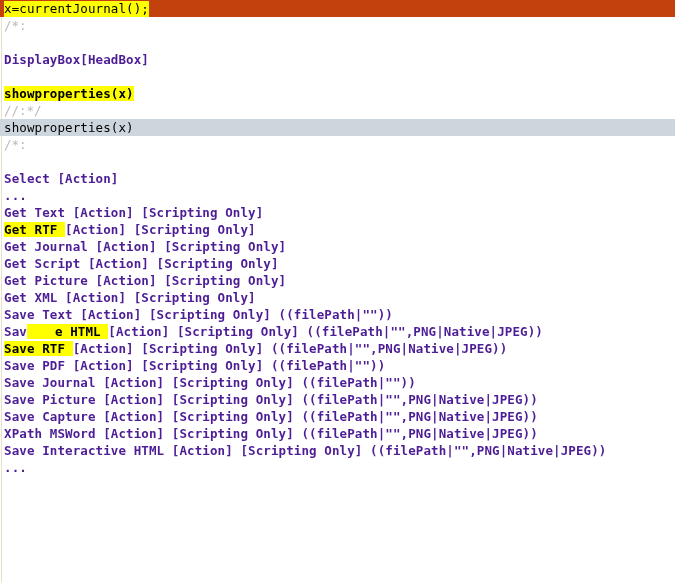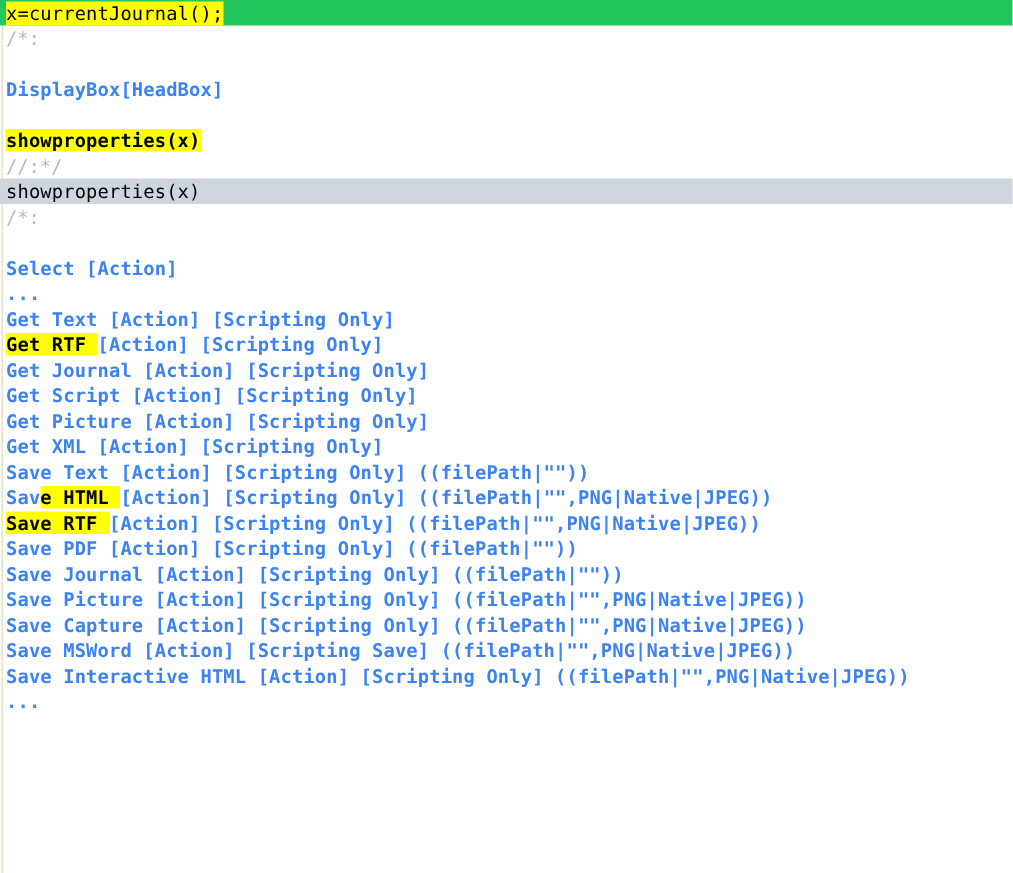--- a/index.html
+++ b/index.html
@@ -49,21 +49,21 @@
   
   .line.band {
     background: #ced6dd;
   }
 
   
   .line.blank { background: transparent; }
 
   
   .code      { font-weight: 400; color: #000000; letter-spacing: 0.1px; }
-  .code-bold { font-weight: 700; color: #3b82f6; letter-spacing: 0.1px; }
+  .code-bold { font-weight: 700; color: #4c1d95; letter-spacing: 0.1px; }
 
    ) rendered pale grey */
   .marker {
     color: #b9b9b9;
     font-weight: 400;
     letter-spacing: 0.1px;
   }
 
   
   .hl {
@@ -72,41 +72,41 @@
   }
   
   .hl-bleed { box-shadow: 0 1px 0 #ffff00; }
 </style>
 </head>
 <body style="background: rgb(255, 255, 255);">
 
 <div id="cell-rule" style="background: rgb(230, 226, 200);"></div>
 
 <div id="notebook">
-    <div class="line band" style="background: #22c55e;"><span class="code hl hl-bleed" style="background: rgb(255, 255, 0);">x=currentJournal();</span></div>
+    <div class="line band" style="background: #c2410c;"><span class="code hl hl-bleed" style="background: rgb(255, 255, 0);">x=currentJournal();</span></div>
     <div class="line"><span class="marker" style="color: rgb(185, 185, 185);">/*:</span></div>
     <div class="line blank"><span class="code"></span></div>
     <div class="line"><span class="code-bold">DisplayBox[HeadBox]</span></div>
     <div class="line blank"><span class="code"></span></div>
     <div class="line"><span class="code-bold hl" style="background: rgb(255, 255, 0);">showproperties(x)</span></div>
     <div class="line"><span class="marker" style="color: rgb(185, 185, 185);">//:*/</span></div>
     <div class="line band" style="background: rgb(206, 214, 221);"><span class="code">showproperties(x)</span></div>
     <div class="line"><span class="marker" style="color: rgb(185, 185, 185);">/*:</span></div>
     <div class="line blank"><span class="code"></span></div>
     <div class="line"><span class="code-bold">Select [Action]</span></div>
     <div class="line"><span class="code-bold">...</span></div>
     <div class="line"><span class="code-bold">Get Text [Action] [Scripting Only]</span></div>
     <div class="line"><span class="code-bold hl" style="background: rgb(255, 255, 0);">Get RTF </span><span class="code-bold">[Action] [Scripting Only]</span></div>
     <div class="line"><span class="code-bold">Get Journal [Action] [Scripting Only]</span></div>
     <div class="line"><span class="code-bold">Get Script [Action] [Scripting Only]</span></div>
     <div class="line"><span class="code-bold">Get Picture [Action] [Scripting Only]</span></div>
     <div class="line"><span class="code-bold">Get XML [Action] [Scripting Only]</span></div>
     <div class="line"><span class="code-bold">Save Text [Action] [Scripting Only] ((filePath|""))</span></div>
-    <div class="line"><span class="code-bold">Sav</span><span class="code-bold hl" style="background: rgb(255, 255, 0);">e HTML </span><span class="code-bold">[Action] [Scripting Only] ((filePath|"",PNG|Native|JPEG))</span></div>
+    <div class="line"><span class="code-bold">Sav</span><span class="code-bold hl" style="background: rgb(255, 255, 0); padding-left: 28px;">e HTML </span><span class="code-bold">[Action] [Scripting Only] ((filePath|"",PNG|Native|JPEG))</span></div>
     <div class="line"><span class="code-bold hl" style="background: rgb(255, 255, 0); margin-top: 20px;">Save RTF </span><span class="code-bold">[Action] [Scripting Only] ((filePath|"",PNG|Native|JPEG))</span></div>
     <div class="line"><span class="code-bold">Save PDF [Action] [Scripting Only] ((filePath|""))</span></div>
     <div class="line"><span class="code-bold">Save Journal [Action] [Scripting Only] ((filePath|""))</span></div>
     <div class="line"><span class="code-bold">Save Picture [Action] [Scripting Only] ((filePath|"",PNG|Native|JPEG))</span></div>
     <div class="line"><span class="code-bold">Save Capture [Action] [Scripting Only] ((filePath|"",PNG|Native|JPEG))</span></div>
-    <div class="line"><span class="code-bold">Save MSWord [Action] [Scripting Save] ((filePath|"",PNG|Native|JPEG))</span></div>
+    <div class="line"><span class="code-bold">XPath MSWord [Action] [Scripting Only] ((filePath|"",PNG|Native|JPEG))</span></div>
     <div class="line"><span class="code-bold">Save Interactive HTML [Action] [Scripting Only] ((filePath|"",PNG|Native|JPEG))</span></div>
     <div class="line"><span class="code-bold">...</span></div>
   </div>
 
 </body></html>

